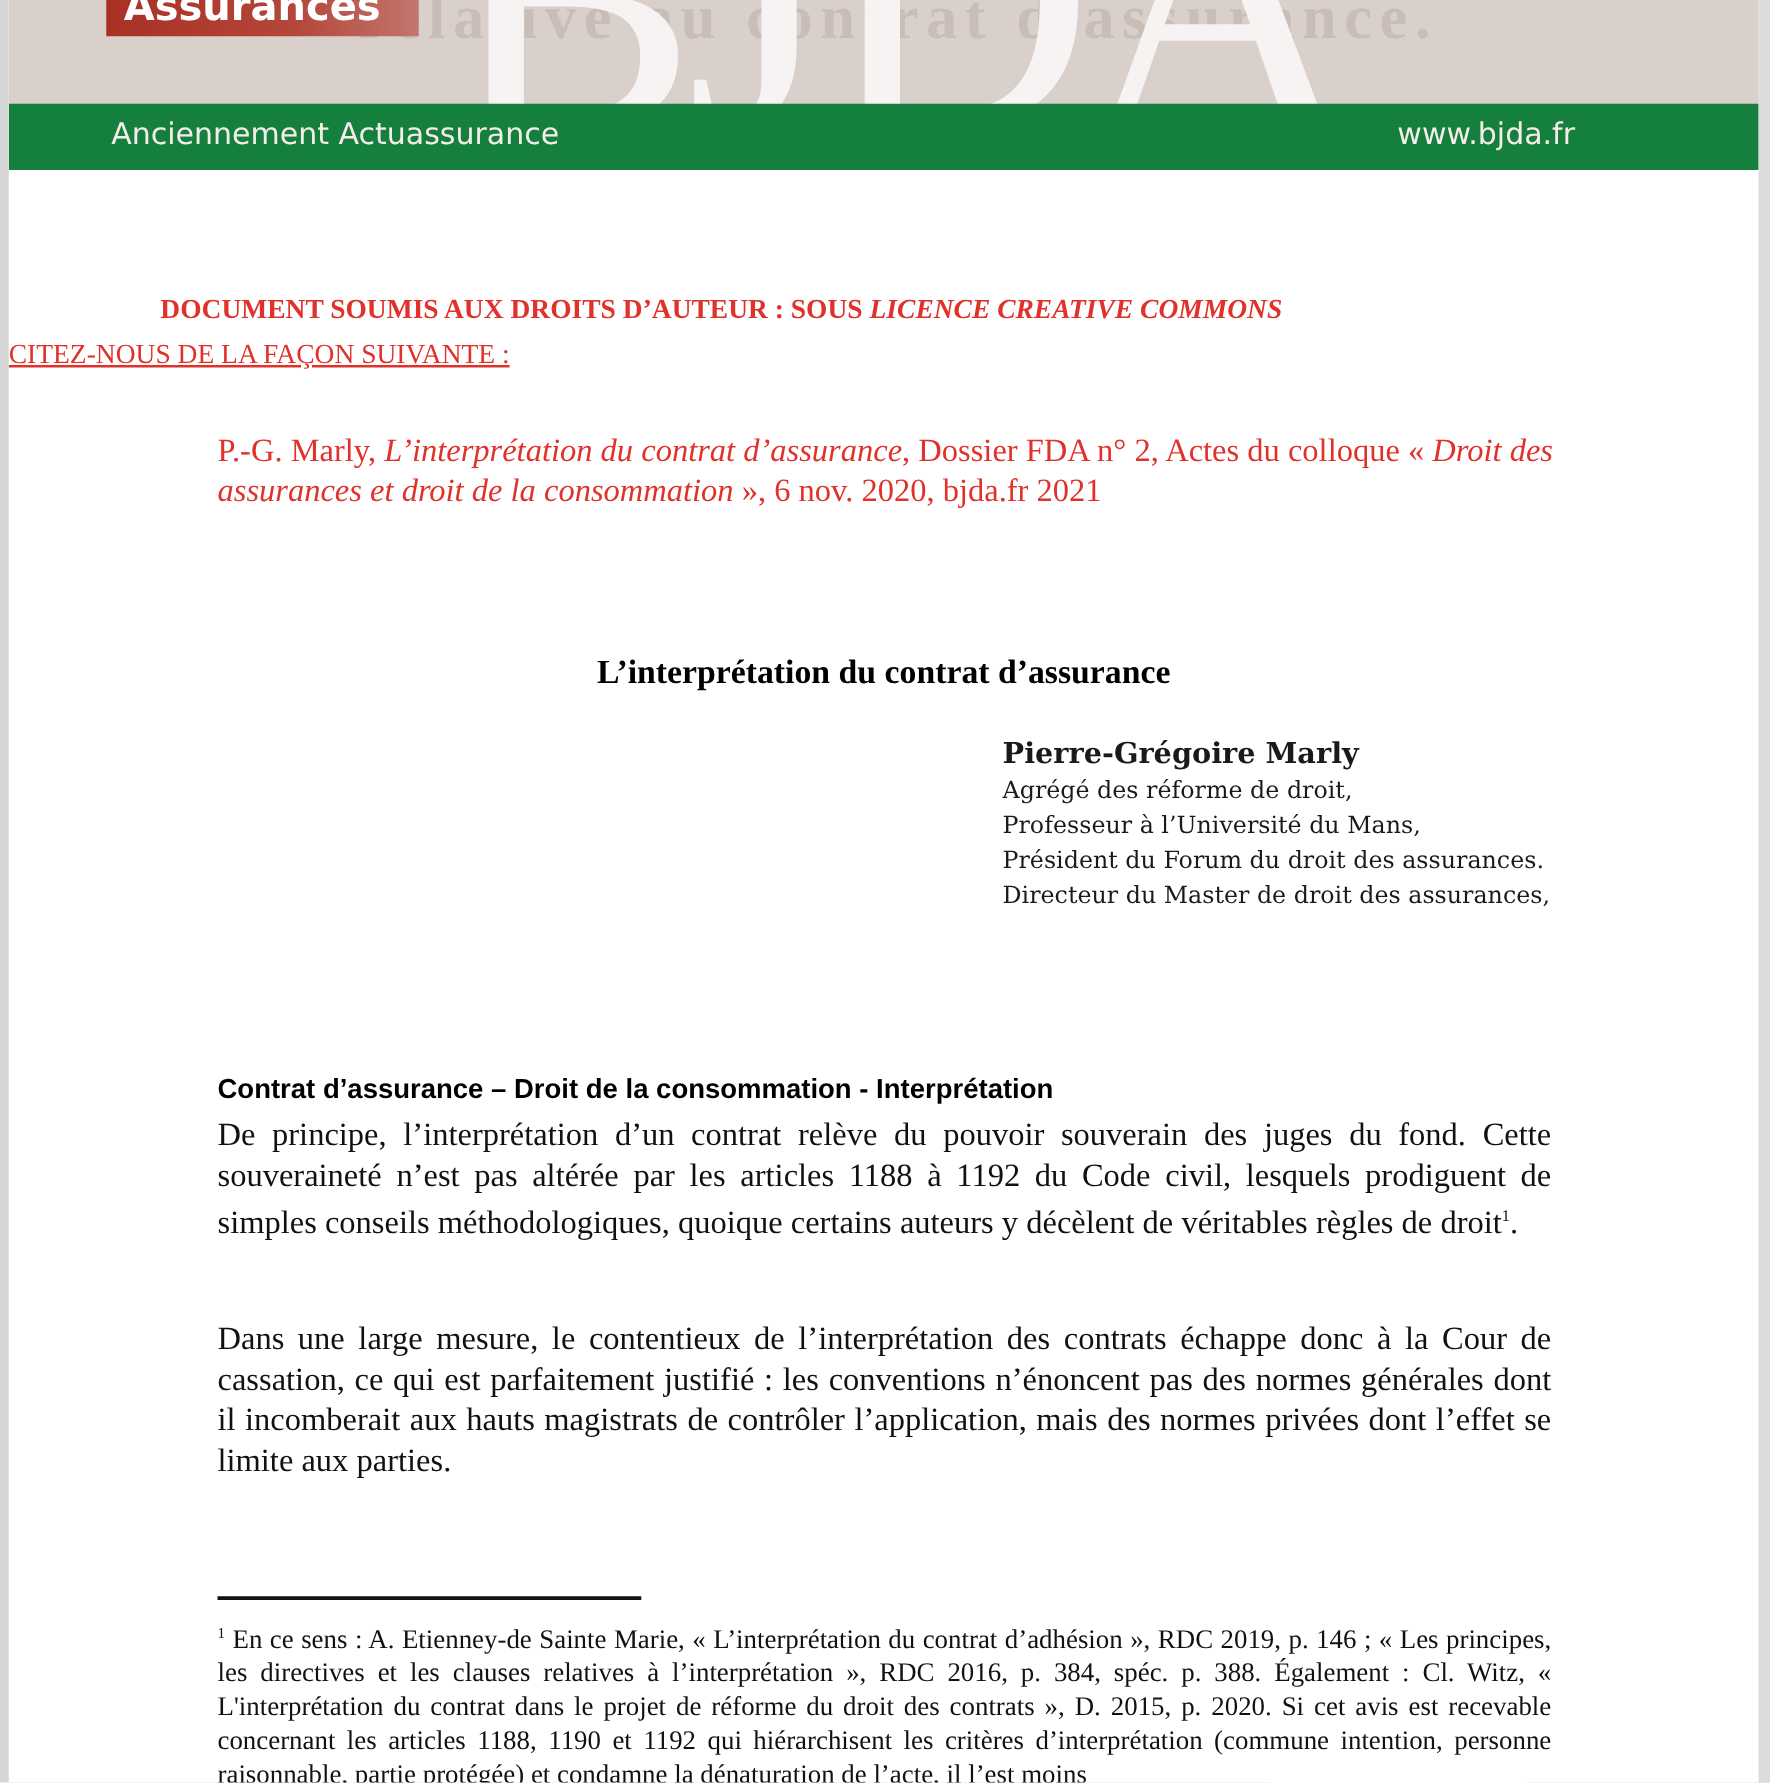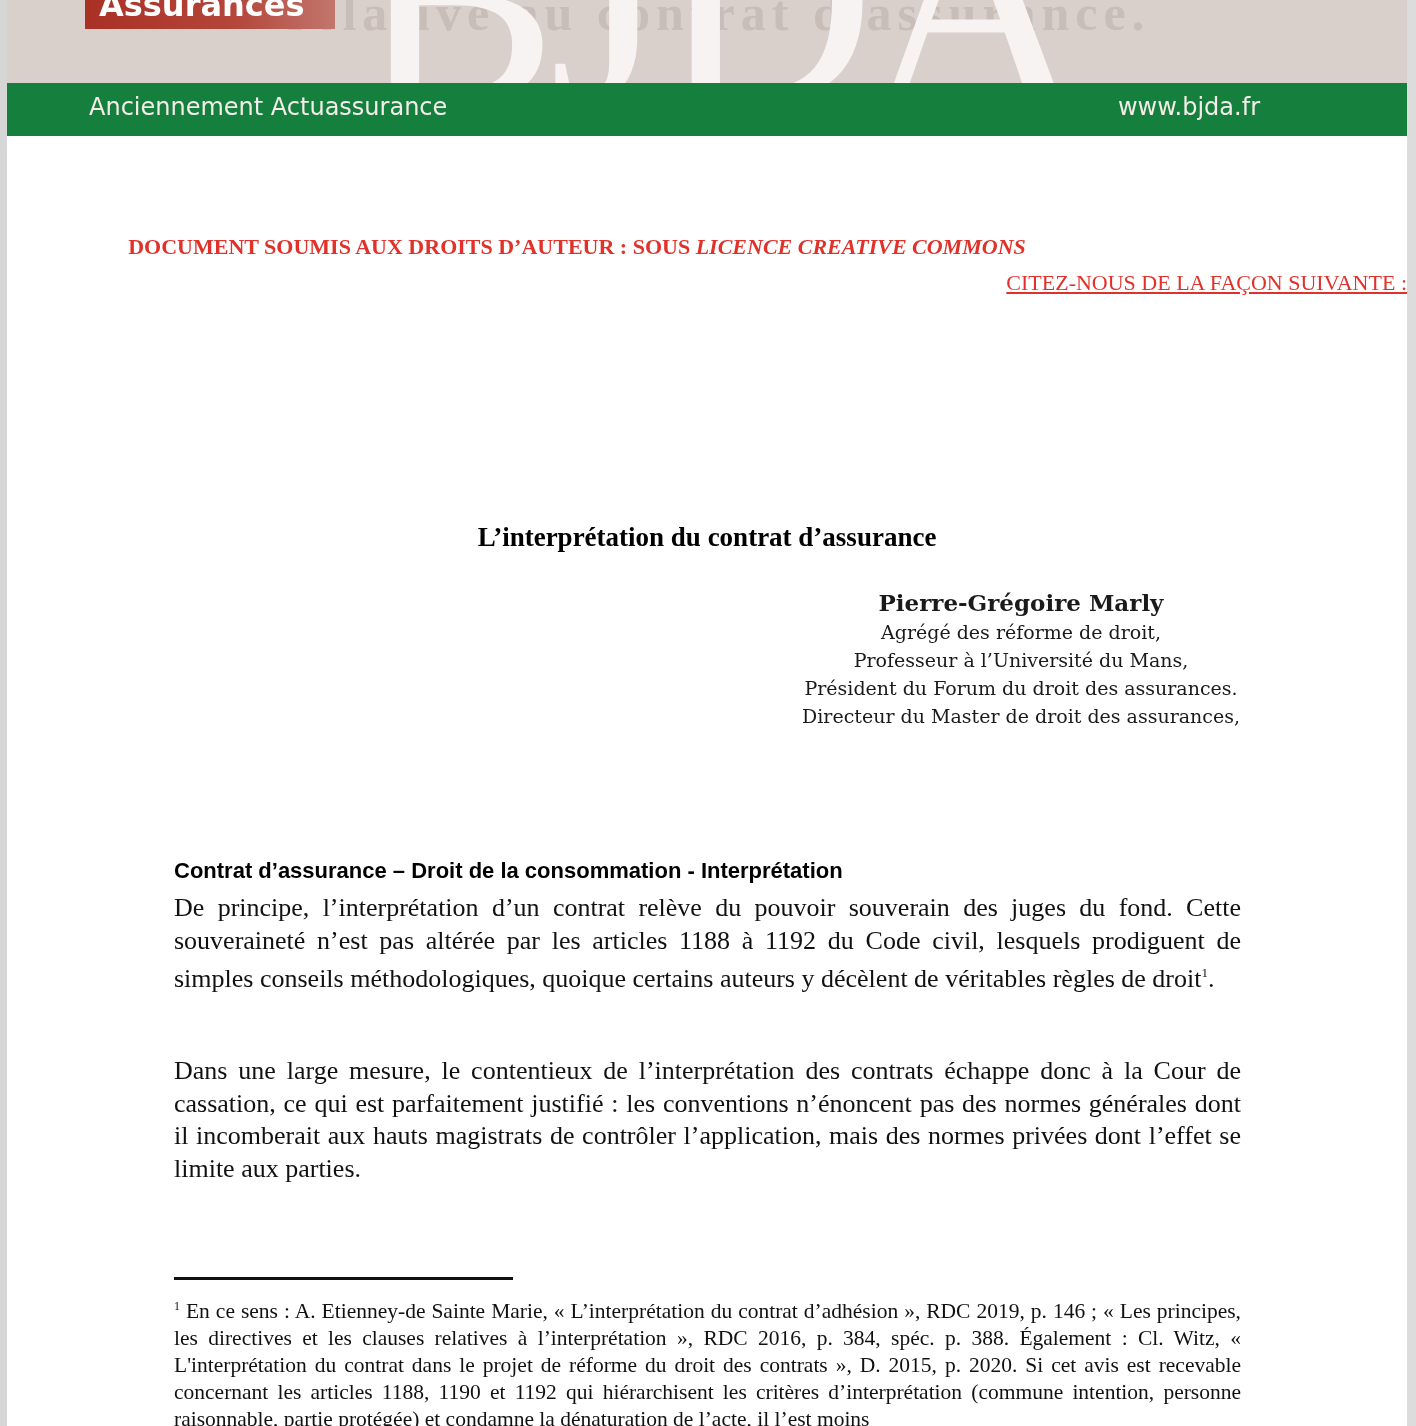--- a/index.html
+++ b/index.html
@@ -11,28 +11,28 @@
   .banner { position:absolute; left:0; top:0; width:1400px; height:136px; background:#d9d0cb; overflow:hidden; }
   .banner-bgtext { position:absolute; left:280px; top:-16px; font-family:"Liberation Serif", serif; font-weight:bold; font-size:50px; letter-spacing:6px; color:#c9bdb8; white-space:nowrap; }
   .banner-logo { position:absolute; left:350px; top:-150px; font-family:"Liberation Serif", serif; font-size:300px; line-height:300px; color:#f6f3f2; letter-spacing:-8px; white-space:nowrap; }
   .banner-box { position:absolute; left:78px; top:0; width:250px; height:29px; background:linear-gradient(90deg,#a93024 0%,#b4463a 60%,#c2766d 100%); }
   .banner-box-text { position:absolute; left:14px; top:-14px; font-family:"DejaVu Sans", sans-serif; font-weight:bold; font-size:32px; color:#ffffff; white-space:nowrap; }
   .banner-band { position:absolute; left:0; top:83px; width:1400px; height:68px; background:#15803d; }
   .band-left { position:absolute; left:82px; top:10px; font-family:"DejaVu Sans", sans-serif; font-size:24px; color:#f4ece9; white-space:nowrap; }
   .band-right { position:absolute; right:147px; top:10px; font-family:"DejaVu Sans", sans-serif; font-size:24px; color:#f4ece9; white-space:nowrap; }
   .notice { position:absolute; left:0; width:1140px; text-align:center; top:234px; font-size:22px; font-weight:bold; color:#e0322a; font-family:"Liberation Serif", serif; }
   .notice i { font-style:italic; }
-  .cite-link { position:absolute; left:0; width:1400px; text-align:right; top:270px; font-size:22px; color:#e0322a; }
+  .cite-link { position:absolute; left:0; width:1400px; text-align:left; top:270px; font-size:22px; color:#e0322a; }
   .cite-link span { text-decoration:underline; }
 
   .citation { position:absolute; left:167px; width:1070px; top:345px; font-size:26px; line-height:32px; color:#e0322a; }
 
   .title { position:absolute; left:0; width:1400px; text-align:center; top:522px; font-size:27px; font-weight:bold; color:#000; }
 
-  .author { position:absolute; right:167px; top:588px; text-align:center; font-family:"DejaVu Serif", serif; color:#1a1a1a; }
+  .author { position:absolute; right:167px; top:588px; text-align:left; font-family:"DejaVu Serif", serif; color:#1a1a1a; }
   .author-name { font-size:23px; font-weight:bold; line-height:30px; }
   .author-line { font-size:19px; line-height:28px; }
 
   .keywords { position:absolute; left:167px; top:830px; font-family:"Liberation Sans", sans-serif; font-weight:bold; font-size:22px; color:#000;margin-top:28px; }
 
   .para { position:absolute; left:167px; width:1067px; font-size:26px; line-height:32.5px; color:#111; text-align:justify; }
   .para sup { font-size:13px; }
   .p1 { top:892px; }
   .p2 { top:1055px; }
 
@@ -57,20 +57,21 @@
     </div>
   </div>
 
   <div class="notice">
     <span>DOCUMENT SOUMIS AUX DROITS D’AUTEUR : SOUS </span><i>LICENCE CREATIVE COMMONS</i>
   </div>
   <div class="cite-link">
     <span>CITEZ-NOUS DE LA FAÇON SUIVANTE :</span>
   </div>
 
+  <div class="citation"><span>P.-G. Marly, </span><i>L’interprétation du contrat d’assurance</i><span>, Dossier FDA n° 2, Actes du colloque « </span><i>Droit des assurances et droit de la consommation</i><span> », 6 nov. 2020, bjda.fr 2021</span></div>
 
   <div class="title">L’interprétation du contrat d’assurance</div>
 
   <div class="author">
     <div class="author-name">Pierre-Grégoire Marly</div>
     <div class="author-line">Agrégé des réforme de droit,</div>
     <div class="author-line">Professeur à l’Université du Mans,</div>
     <div class="author-line">Président du Forum du droit des assurances.</div>
     <div class="author-line">Directeur du Master de droit des assurances,</div>
   </div>

